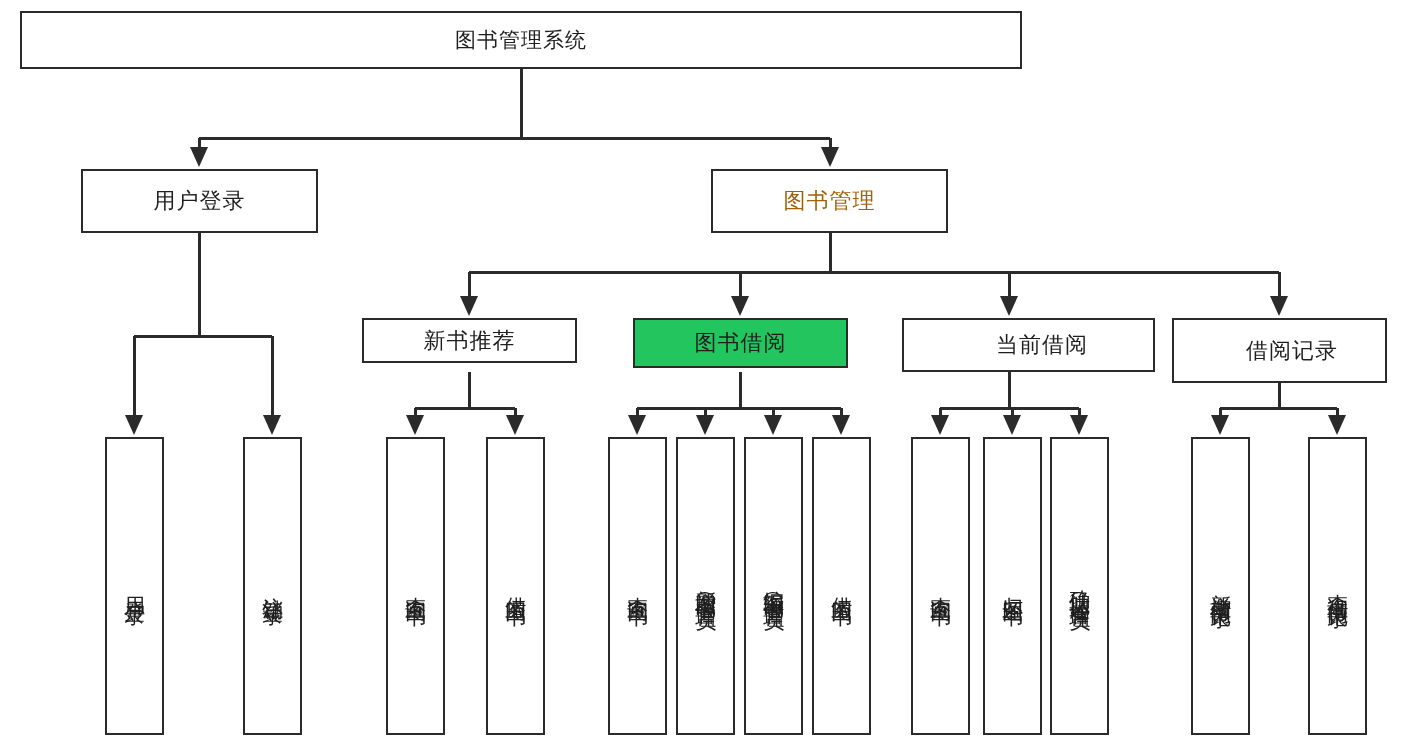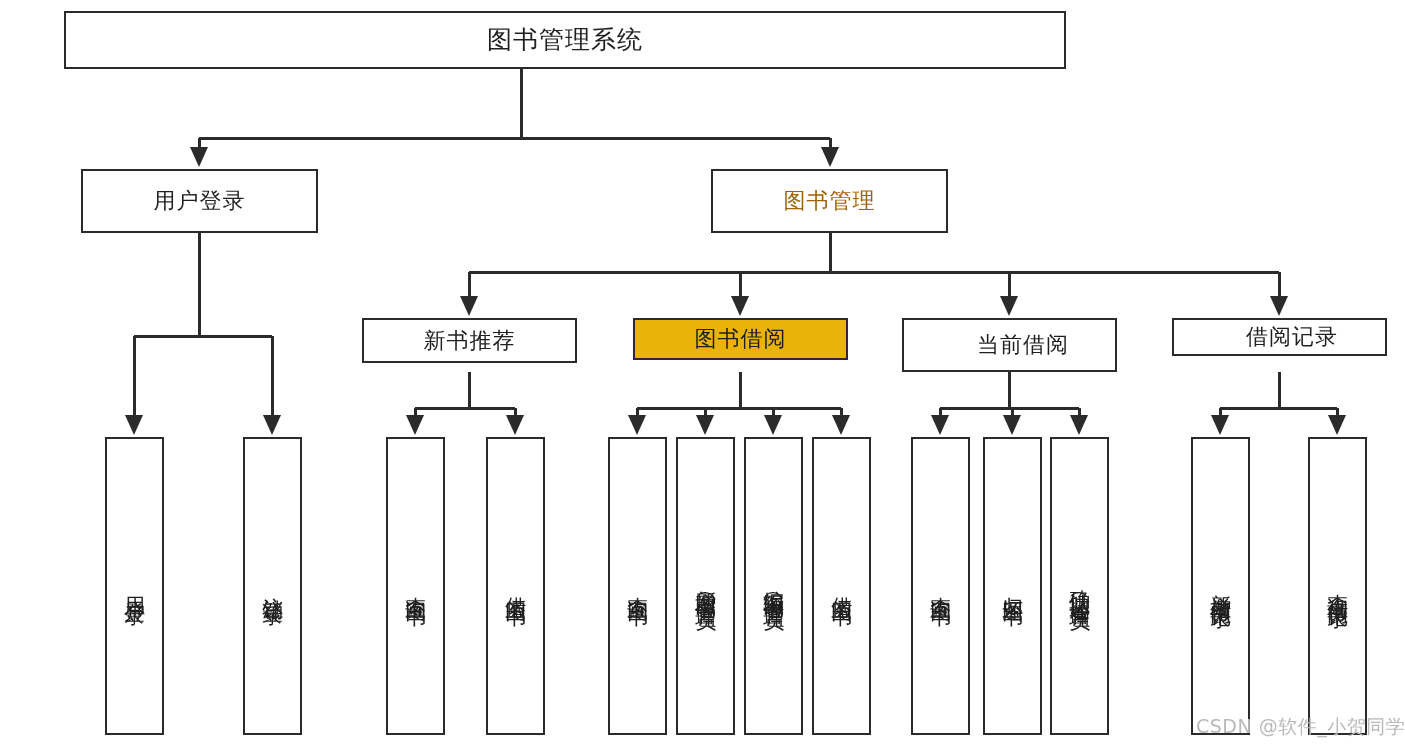--- a/index.html
+++ b/index.html
@@ -37,22 +37,21 @@
     color: #1f1f1f;
     text-align: center;
     line-height: 1.25;
   }
   .node.horiz {
     font-size: 22px;
     letter-spacing: 1px;
     writing-mode: horizontal-tb;
   }
   .node.root {
-    font-size: 25px;
-    margin-left: 44px;
+    font-size: 21px;
   }
   .node.vert {
     writing-mode: vertical-rl;
     text-orientation: upright;
     font-size: 21px;
     letter-spacing: 3px;
     padding: 4px 0;
   }
   .node.vert .node-label {
     writing-mode: vertical-rl;
@@ -134,27 +133,27 @@
       </div>
       <div class="node horiz" style="left: 81px; top: 169px; width: 237px; height: 64px; border-color: rgb(43, 43, 43); background: rgb(255, 255, 255); color: rgb(31, 31, 31);">
         <span class="node-label">用户登录</span>
       </div>
       <div class="node horiz" style="left: 711px; top: 169px; width: 237px; height: 64px; border-color: rgb(43, 43, 43); background: rgb(255, 255, 255); color: #a16207;">
         <span class="node-label">图书管理</span>
       </div>
       <div class="node horiz" style="left: 362px; top: 318px; width: 215px; height: 45px; border-color: rgb(43, 43, 43); background: rgb(255, 255, 255); color: rgb(31, 31, 31);">
         <span class="node-label">新书推荐</span>
       </div>
-      <div class="node horiz" style="left: 633px; top: 318px; width: 215px; height: 42px; border-color: rgb(43, 43, 43); background: #eab308; color: rgb(31, 31, 31);">
+      <div class="node horiz" style="left: 633px; top: 318px; width: 215px; height: 50px; border-color: rgb(43, 43, 43); background: #22c55e; color: rgb(31, 31, 31);">
         <span class="node-label">图书借阅</span>
       </div>
-      <div class="node horiz" style="left: 902px; top: 318px; width: 215px; height: 54px; border-color: rgb(43, 43, 43); background: rgb(255, 255, 255); color: rgb(31, 31, 31); padding-left: 27px;">
+      <div class="node horiz" style="left: 902px; top: 318px; width: 253px; height: 54px; border-color: rgb(43, 43, 43); background: rgb(255, 255, 255); color: rgb(31, 31, 31); padding-left: 27px;">
         <span class="node-label">当前借阅</span>
       </div>
-      <div class="node horiz" style="left: 1172px; top: 318px; width: 215px; height: 38px; border-color: rgb(43, 43, 43); background: rgb(255, 255, 255); color: rgb(31, 31, 31); padding-left: 25px;">
+      <div class="node horiz" style="left: 1172px; top: 318px; width: 215px; height: 65px; border-color: rgb(43, 43, 43); background: rgb(255, 255, 255); color: rgb(31, 31, 31); padding-left: 25px;">
         <span class="node-label">借阅记录</span>
       </div>
       <div class="node vert" style="left: 105px; top: 437px; width: 59px; height: 298px; border-color: rgb(43, 43, 43); background: rgb(255, 255, 255); color: rgb(31, 31, 31);">
         <span class="node-label">用户登录</span>
       </div>
       <div class="node vert" style="left: 243px; top: 437px; width: 59px; height: 298px; border-color: rgb(43, 43, 43); background: rgb(255, 255, 255); color: rgb(31, 31, 31);">
         <span class="node-label">注销登录</span>
       </div>
       <div class="node vert" style="left: 386px; top: 437px; width: 59px; height: 298px; border-color: rgb(43, 43, 43); background: rgb(255, 255, 255); color: rgb(31, 31, 31);">
         <span class="node-label">查询图书</span>
@@ -184,14 +183,13 @@
         <span class="node-label">确认归还（管理员）</span>
       </div>
       <div class="node vert" style="left: 1191px; top: 437px; width: 59px; height: 298px; border-color: rgb(43, 43, 43); background: rgb(255, 255, 255); color: rgb(31, 31, 31);">
         <span class="node-label">新增借阅记录</span>
       </div>
       <div class="node vert" style="left: 1308px; top: 437px; width: 59px; height: 298px; border-color: rgb(43, 43, 43); background: rgb(255, 255, 255); color: rgb(31, 31, 31);">
         <span class="node-label">查询借阅记录</span>
       </div>
     </div>
 
-  <div class="watermark" style="left:1196px; top:714px;">CSDN @软件_小贺同学</div>
 </div>
 
 </body></html>

